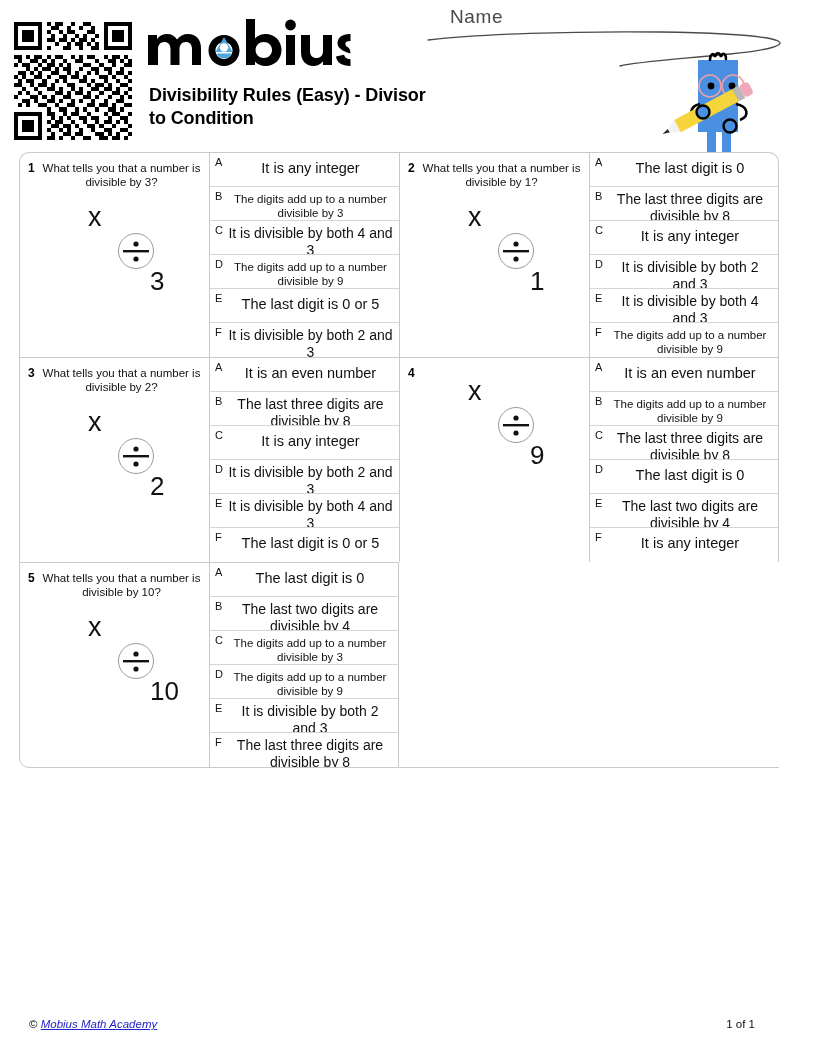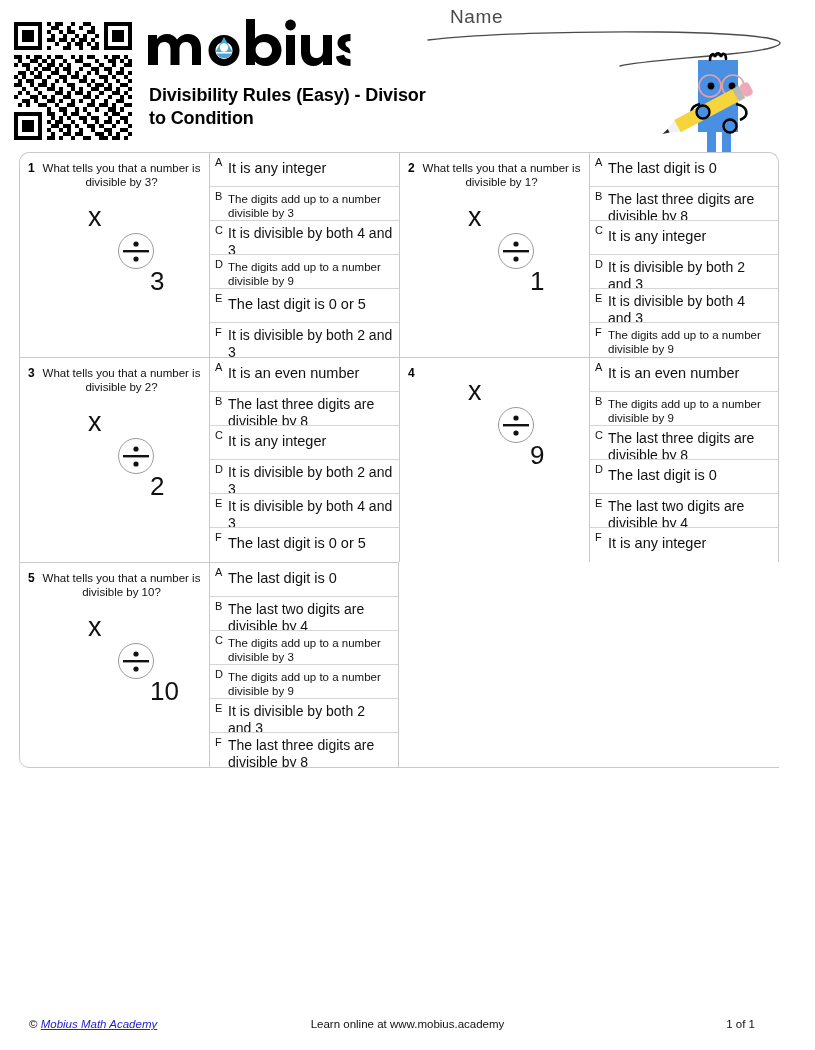--- a/index.html
+++ b/index.html
@@ -97,21 +97,21 @@
     position: relative;
     overflow: hidden;
   }
   .opt.last { border-bottom: none; }
   .opt-letter {
     position: absolute; left: 5px; top: 3px;
     font-size: 11px; color: #111;
   }
   .opt-text {
     margin: 0 6px 0 18px;
-    text-align: left;
+    text-align: center;
     color: #111;
     line-height: 1.18;
     padding-top: 5px;
   }
   .opt-text.one { font-size: 14.5px; padding-top: 7px; }
   .opt-text.two { font-size: 14px; padding-top: 4px; }
   .opt-text.small { font-size: 11.5px; padding-top: 5px; line-height: 1.22; }
 
   
   .footer {
@@ -668,17 +668,16 @@
 
       <div class="qcell empty"></div>
     </div>
   </div>
 
   <div class="footer">
     <div class="foot-left">
       <span>©</span>
       <a href="#">Mobius Math Academy</a>
     </div>
-    <div class="foot-mid">Learn online at www.mobius.academy</div>
     <div class="foot-right">1 of 1</div>
   </div>
 
 </div>
 
 </body></html>

